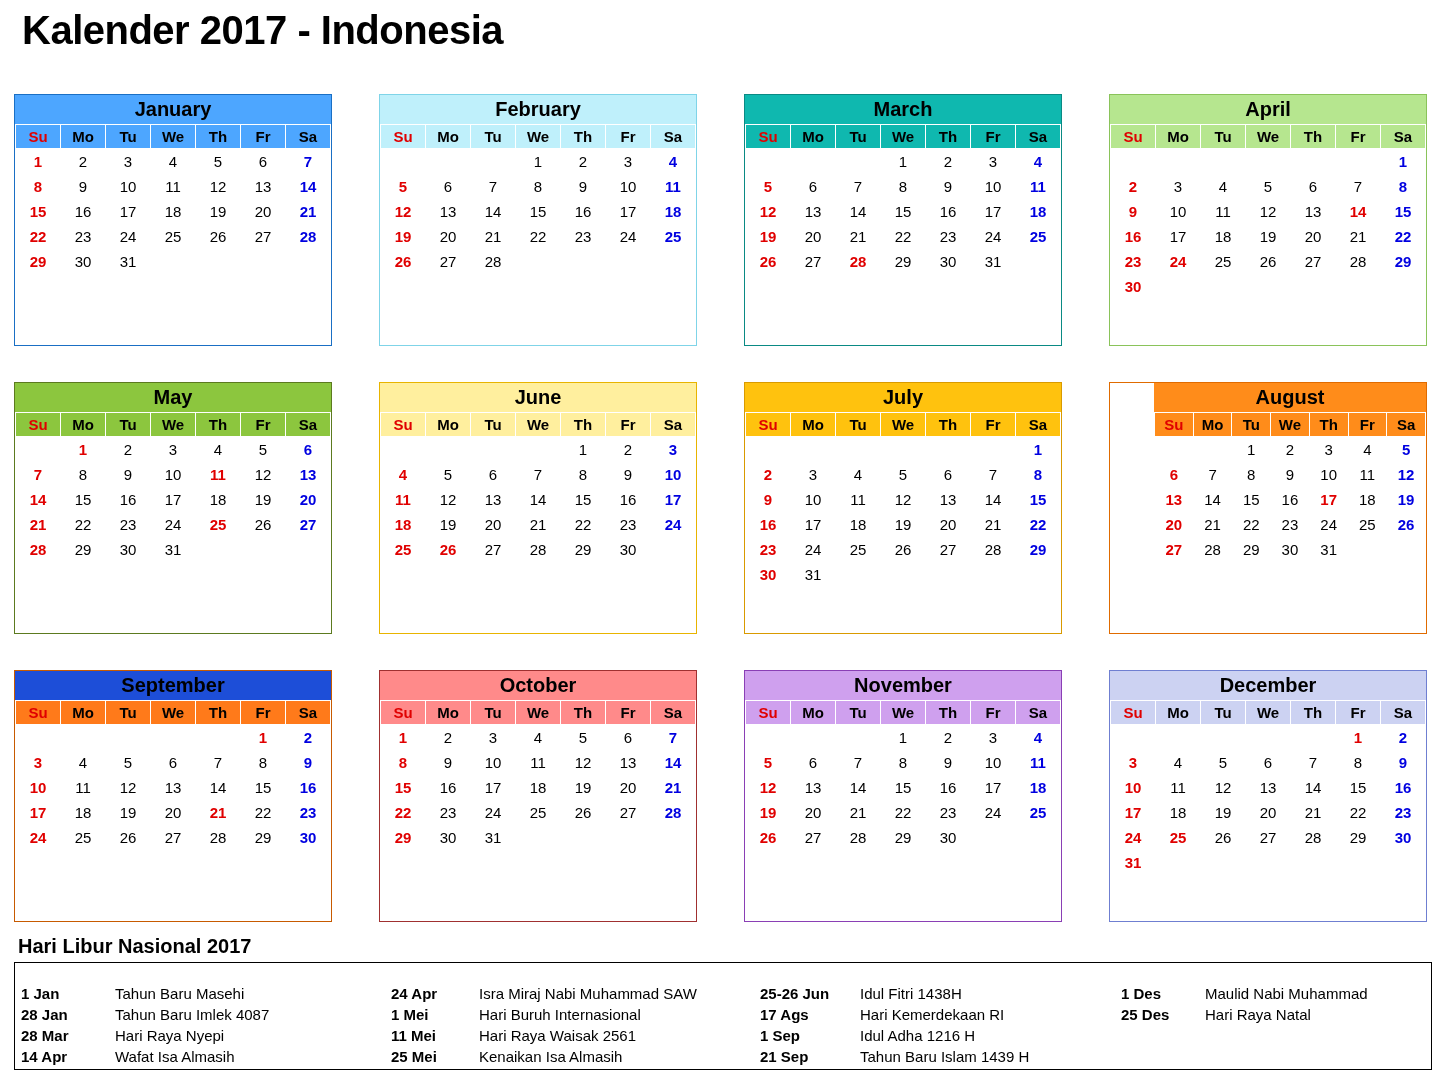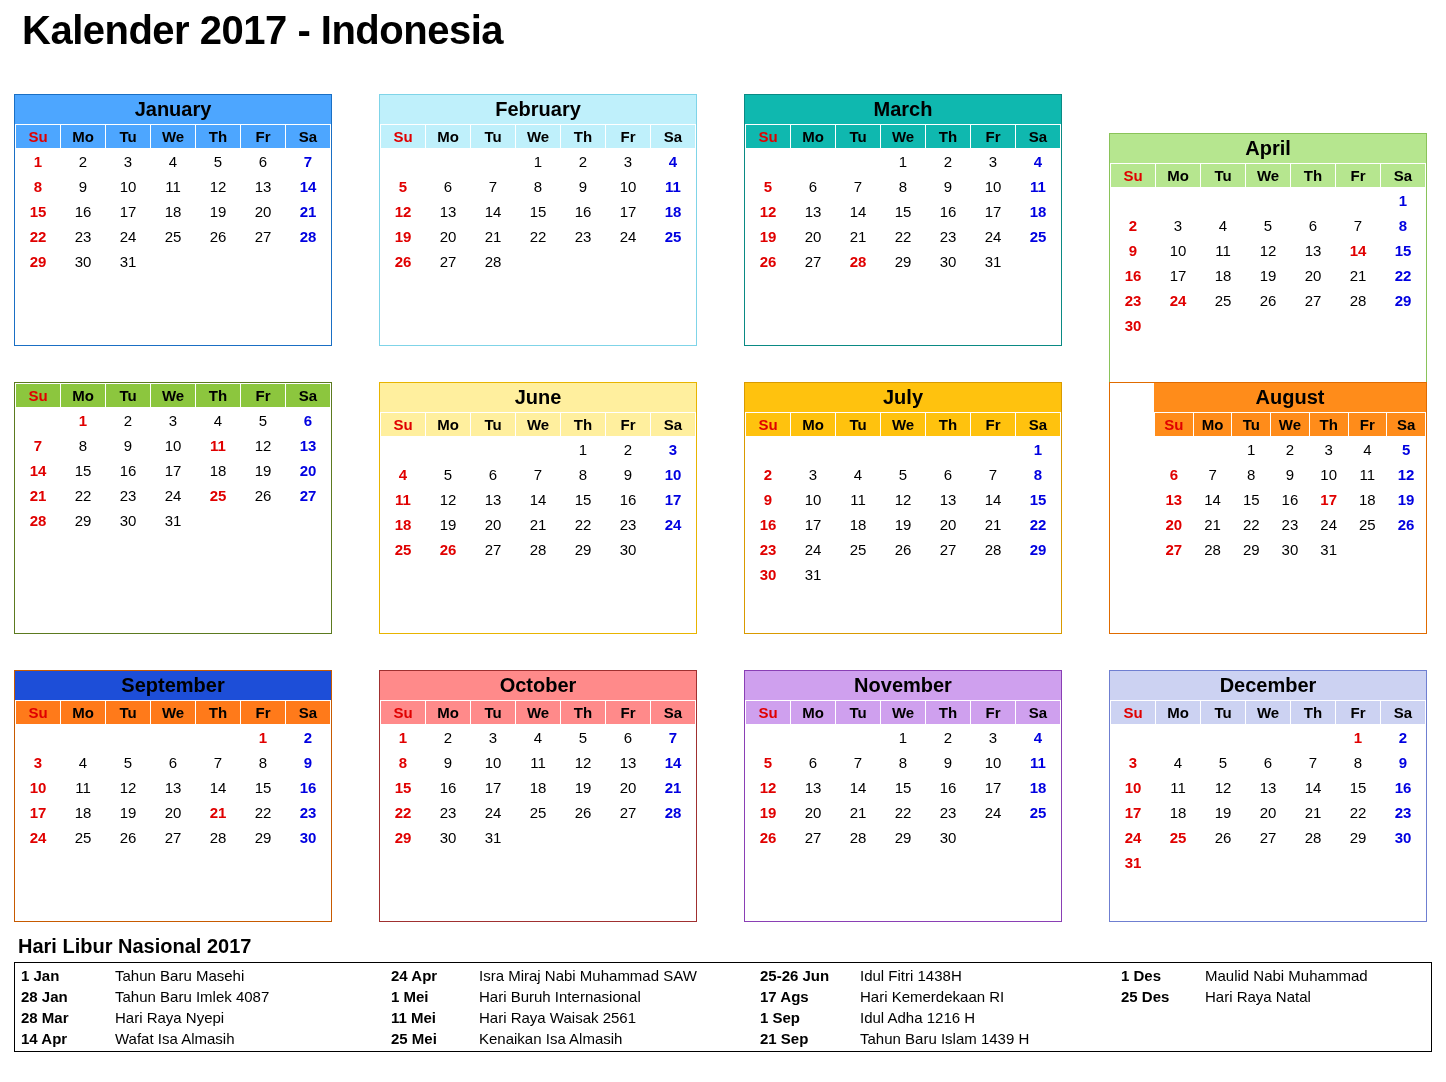--- a/index.html
+++ b/index.html
@@ -61,21 +61,21 @@
   .holidays{
     position:absolute;left:14px;top:935px;width:1202px;
   }
   .h-title{
     font-size:20px;font-weight:bold;margin:0 0 4px 4px;
   }
   .h-box{
     border:1px solid #000;
     width:1418px;
     box-sizing:border-box;
-    padding:2px 0 2px 0;
+    padding:20px 0 2px 0;
   }
   table.hol{
     width:100%;
     border-collapse:collapse;
     table-layout:fixed;
   }
   table.hol td{
     font-size:15px;
     padding:2px 0 2px 6px;
     vertical-align:top;
@@ -309,21 +309,21 @@
               <td></td>
               <td></td>
               <td></td>
               <td></td>
               <td></td>
               <td></td>
             </tr>
           </tbody>
         </table>
       </div>
-      <div class="month" style="border-color: rgb(138, 195, 90); margin-top: 39px;">
+      <div class="month" style="border-color: rgb(138, 195, 90);">
         <div class="m-name" style="background: rgb(182, 230, 143);">April</div>
         <table class="cal">
           <thead>
             <tr>
               <th class="red" style="background: rgb(182, 230, 143);">Su</th>
               <th style="background: rgb(182, 230, 143);">Mo</th>
               <th style="background: rgb(182, 230, 143);">Tu</th>
               <th style="background: rgb(182, 230, 143);">We</th>
               <th style="background: rgb(182, 230, 143);">Th</th>
               <th style="background: rgb(182, 230, 143);">Fr</th>
@@ -382,20 +382,21 @@
               <td></td>
               <td></td>
               <td></td>
               <td></td>
               <td></td>
             </tr>
           </tbody>
         </table>
       </div>
       <div class="month" style="border-color: rgb(92, 122, 31);">
+        <div class="m-name" style="background: rgb(140, 198, 62);">May</div>
         <table class="cal">
           <thead>
             <tr>
               <th class="red" style="background: rgb(140, 198, 62);">Su</th>
               <th style="background: rgb(140, 198, 62);">Mo</th>
               <th style="background: rgb(140, 198, 62);">Tu</th>
               <th style="background: rgb(140, 198, 62);">We</th>
               <th style="background: rgb(140, 198, 62);">Th</th>
               <th style="background: rgb(140, 198, 62);">Fr</th>
               <th style="background: rgb(140, 198, 62);">Sa</th>

